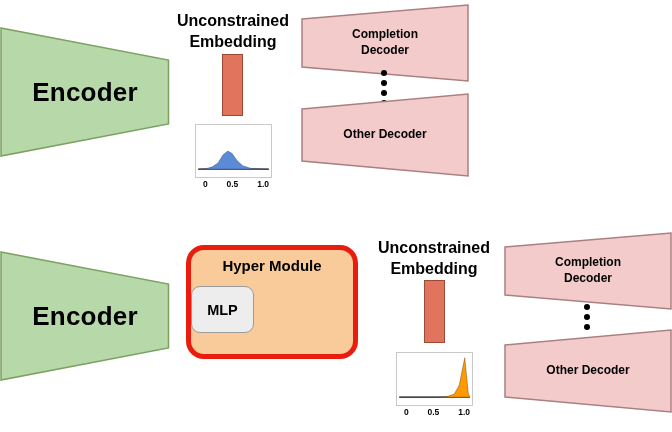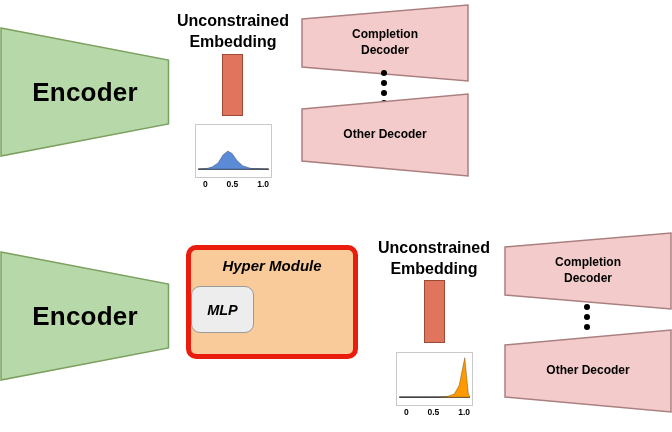--- a/index.html
+++ b/index.html
@@ -25,21 +25,21 @@
 
   .mini-chart { position:absolute; }
   .mini-chart .plot { width:100%; height:54px; background:#fff; border:1px solid #c9c9c9; }
   .mini-chart svg { width:100%; height:100%; display:block; }
   .mini-chart .axis { stroke:#333; stroke-width:1.2; vector-effect:non-scaling-stroke; }
   .mini-chart .dist { stroke:rgba(0,0,0,.35); stroke-width:.8; vector-effect:non-scaling-stroke; }
   .ticks { display:flex; justify-content:space-between; padding:1px 3px 0 8px;
            font-size:8.5px; font-weight:bold; }
 
   .hyper-module { position:absolute; background:var(--hyper-fill);
-                  border:5px solid var(--hyper-stroke); border-radius:10px;font-style:italic; }
+                  border:5px solid var(--hyper-stroke); border-radius:18px; }
   .hyper-title { text-align:center; font-weight:bold; font-size:15px; padding-top:7px; }
   .hyper-boxes { display:flex; justify-content:flex-start; gap:23px; margin-top:12px; }
   .inner-box { width:63px; height:47px; background:var(--inner-box-fill);
                border:1.5px solid var(--inner-box-stroke); border-radius:9px;
                display:flex; align-items:center; justify-content:center;
                font-weight:bold; font-size:14.5px; }
 
   .dots { position:absolute; display:flex; flex-direction:column; align-items:center; gap:4px; }
   .dot { width:6px; height:6px; background:#000; border-radius:50%; }
 </style>

